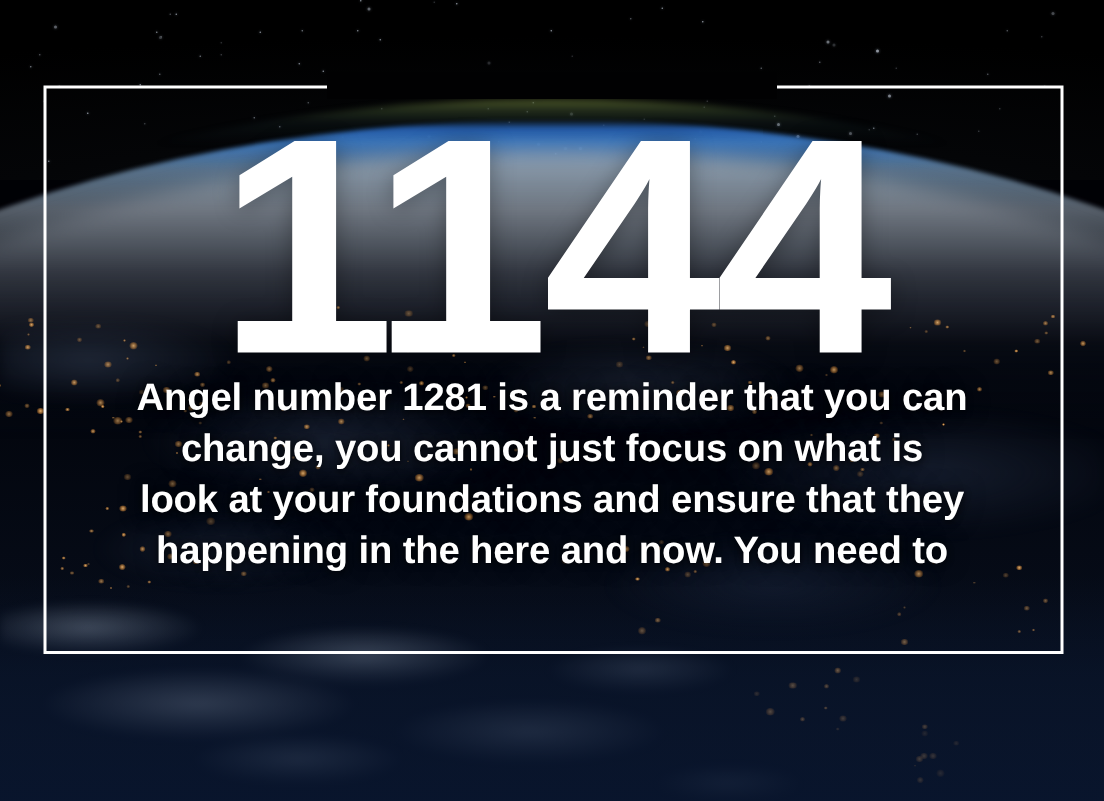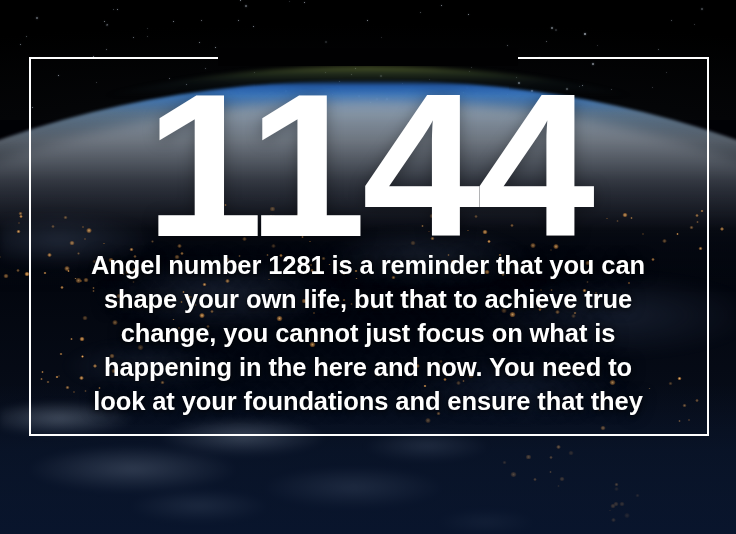--- a/index.html
+++ b/index.html
@@ -550,19 +550,18 @@
   </div>
 
   <div class="frame"></div>
   <div class="title-mask"></div>
 
 
   <div class="number">1144</div>
 
   <div class="body-copy" id="bodycopy">
       <p>Angel number 1281 is a reminder that you can</p>
-      <p>shape your own life, but that to achieve true</p>
       <p>change, you cannot just focus on what is</p>
+      <p>look at your foundations and ensure that they</p>
       <p>happening in the here and now. You need to</p>
-      <p>look at your foundations and ensure that they</p>
     </div>
 
 </div>
 
 </body></html>

